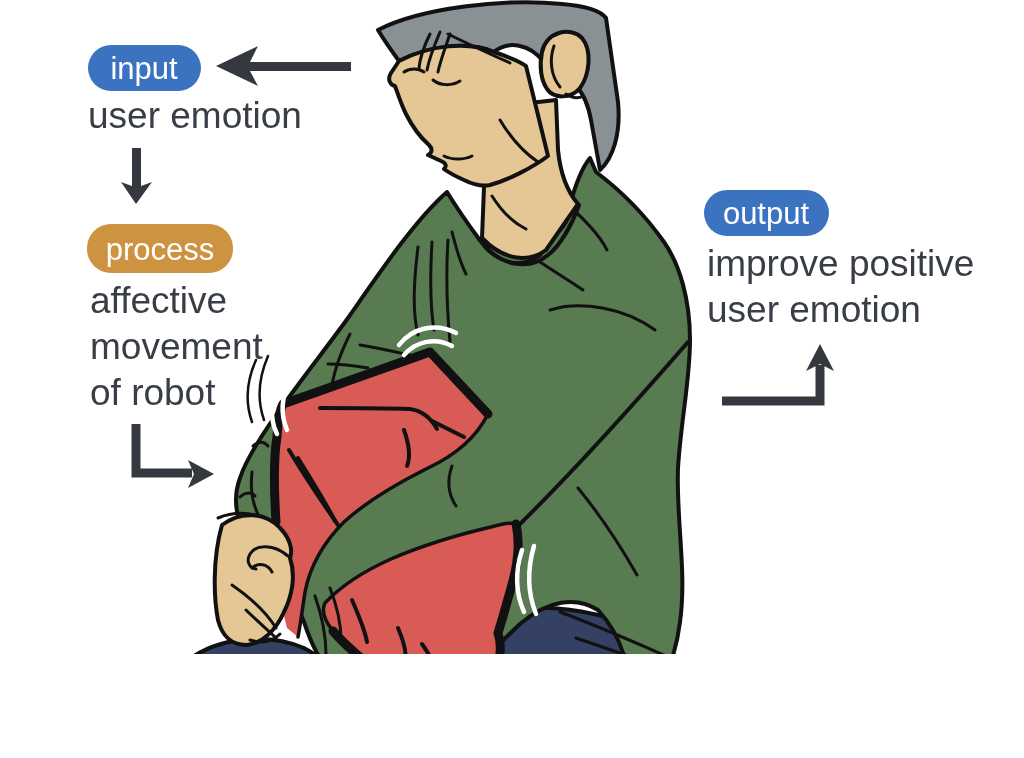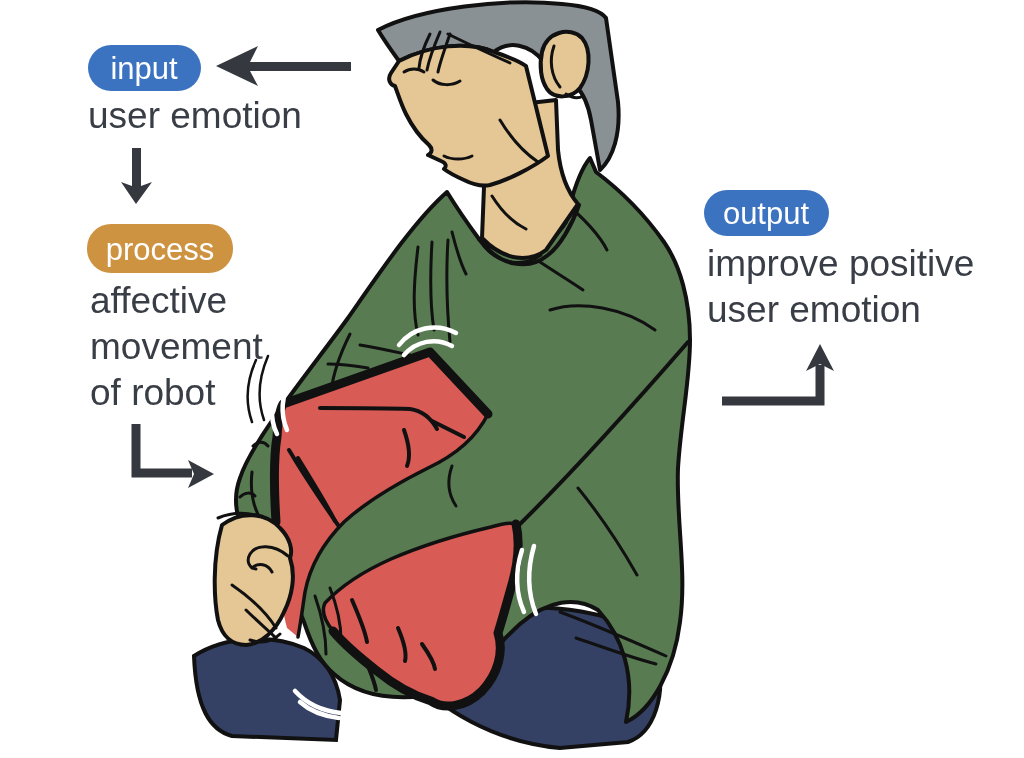--- a/index.html
+++ b/index.html
@@ -1,18 +1,18 @@
 <!DOCTYPE html>
 <html><head>
 <meta charset="utf-8">
 <style>
   html, body { margin: 0; padding: 0; background: #ffffff; }
   .stage {
     position: relative;
-    width: 1024px; height: 758px;
+    width: 1024px; height: 654px;
     background: #ffffff;
     overflow: hidden;
     text-align: center;
   }
   svg { display: block; }
   text {
     font-family: "Liberation Sans", sans-serif;
   }
   .badge-label { font-size: 31px; }
   .desc-text  { font-size: 37px; }

